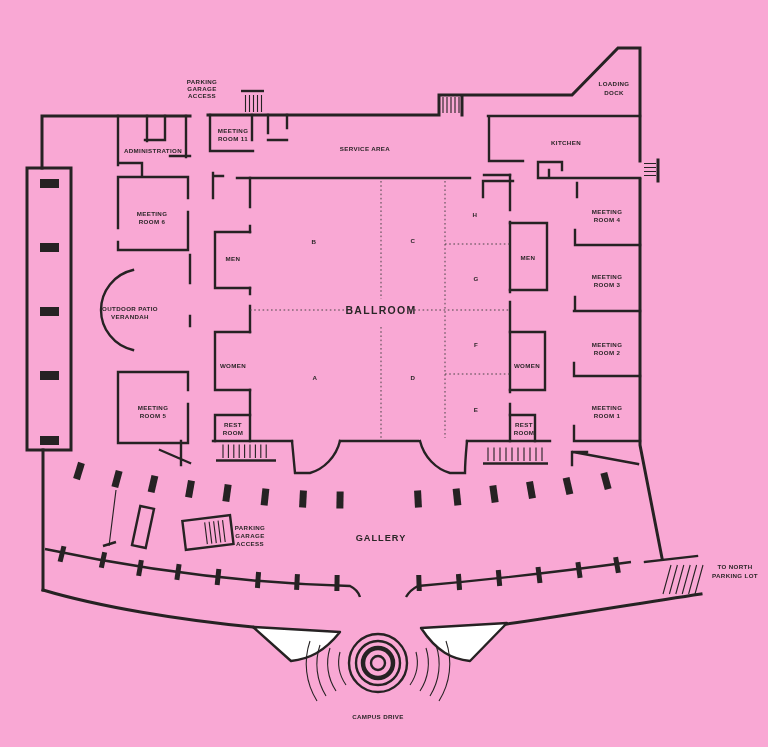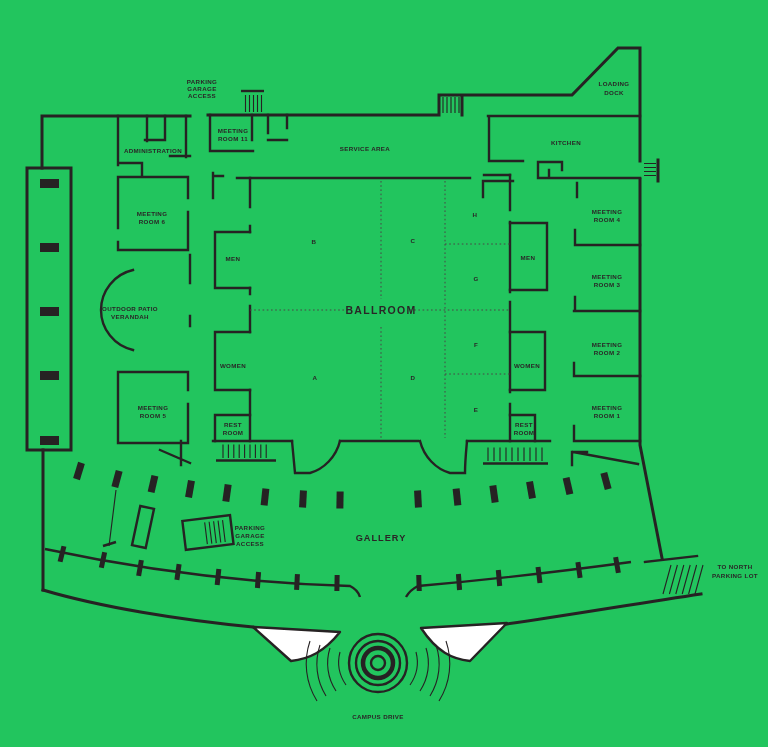--- a/index.html
+++ b/index.html
@@ -1,16 +1,16 @@
 <!DOCTYPE html>
 <html><head>
 <meta charset="utf-8">
 <style>
   html,body{margin:0;padding:0;background:#ffffff;}
-  .stage{position:relative;width:768px;height:747px;background:#22c55e;overflow:hidden;}
+  .stage{position:relative;width:768px;height:747px;background:#f9a8d4;overflow:hidden;}
   svg{position:absolute;left:0;top:0;}
   .w2{fill:none;stroke:#262223;stroke-width:2.4;stroke-linecap:square;}
   .w3{fill:none;stroke:#262223;stroke-width:3;stroke-linecap:square;}
   .thin{fill:none;stroke:#262223;stroke-width:1.1;stroke-linecap:butt;}
   .bar{fill:none;stroke:#262223;stroke-width:2.4;stroke-linecap:butt;}
   .dot{fill:none;stroke:#4a4546;stroke-width:1;stroke-dasharray:1.6 2.6;}
   .blk{fill:#262223;stroke:none;}
   .sail{fill:#ffffff;stroke:#262223;stroke-width:2.4;stroke-linejoin:round;}
   .lbl{font-family:"Liberation Sans",sans-serif;font-weight:bold;font-size:6.2px;
        letter-spacing:.35px;fill:#2a2627;text-anchor:middle;}

